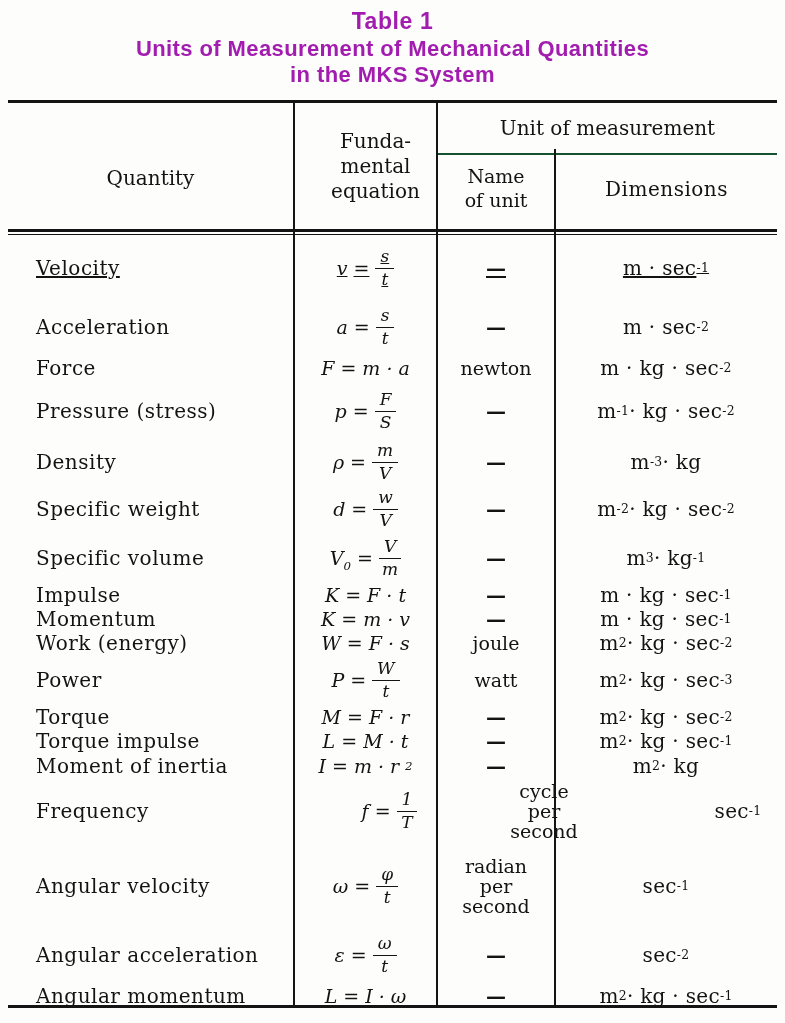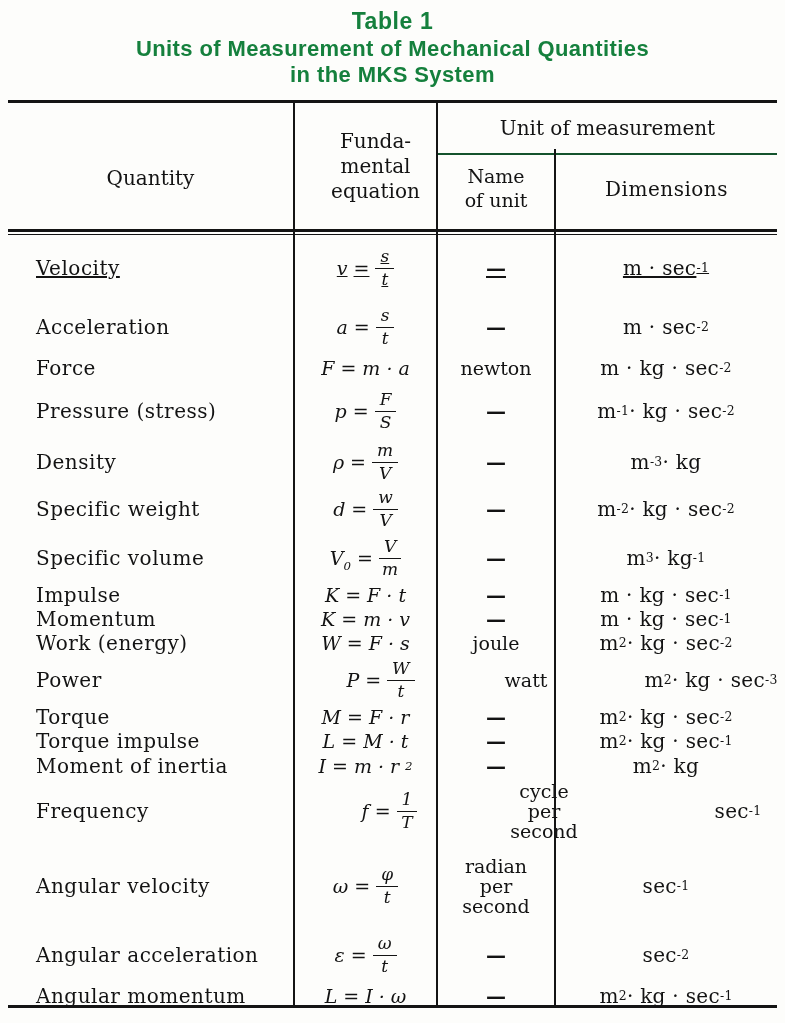--- a/index.html
+++ b/index.html
@@ -1,21 +1,21 @@
 <!DOCTYPE html>
 <html><head>
 <meta charset="utf-8">
 <style>
   * { box-sizing: border-box; margin: 0; padding: 0; }
   html,body { width:785px; height:1023px; background:#fdfdfb; overflow:hidden; }
   body { position:relative; color:#131313; font-family:"DejaVu Serif", serif; }
 
   
   .title-block { position:absolute; top:7px; left:0; width:785px; text-align:center;
-                 font-family:"Liberation Sans", sans-serif; font-weight:700; color:#15803d; }
+                 font-family:"Liberation Sans", sans-serif; font-weight:700; color:#a21caf; }
   .title-line1 { font-size:23px; line-height:28px; letter-spacing:0.6px; }
   .title-line2 { font-size:22px; line-height:27px; letter-spacing:0.4px; }
   .title-line3 { font-size:22px; line-height:26px; letter-spacing:0.4px; }
 
   
   .mks-table { position:absolute; left:8px; top:100px; width:769px; height:908px;
                border-top:3px solid #141414; border-bottom:3px solid #141414; }
   .vline { position:absolute; width:2px; background:#141414; z-index:3; }
   .vline-a { left:285px; top:0; bottom:0; }
   .vline-b { left:428px; top:0; bottom:0; }
@@ -171,21 +171,21 @@
         <div class="cell d">m · kg · sec<sup>-1</sup></div>
       </div>
       <div class="row" style="height: 24px;">
         <div class="cell q">Work (energy)</div>
         <div class="cell">
           <span class="eq">W = F · s</span>
         </div>
         <div class="cell u">joule</div>
         <div class="cell d">m<sup>2</sup> · kg · sec<sup>-2</sup></div>
       </div>
-      <div class="row" style="height: 50px; gap: 15px;">
+      <div class="row" style="height: 50px;">
         <div class="cell q">Power</div>
         <div class="cell">
           <span class="eq"><span>P</span>=<span class="frac">
               <span class="num">W</span>
               <span class="den">t</span>
             </span></span>
         </div>
         <div class="cell u">watt</div>
         <div class="cell d">m<sup>2</sup> · kg · sec<sup>-3</sup></div>
       </div>

